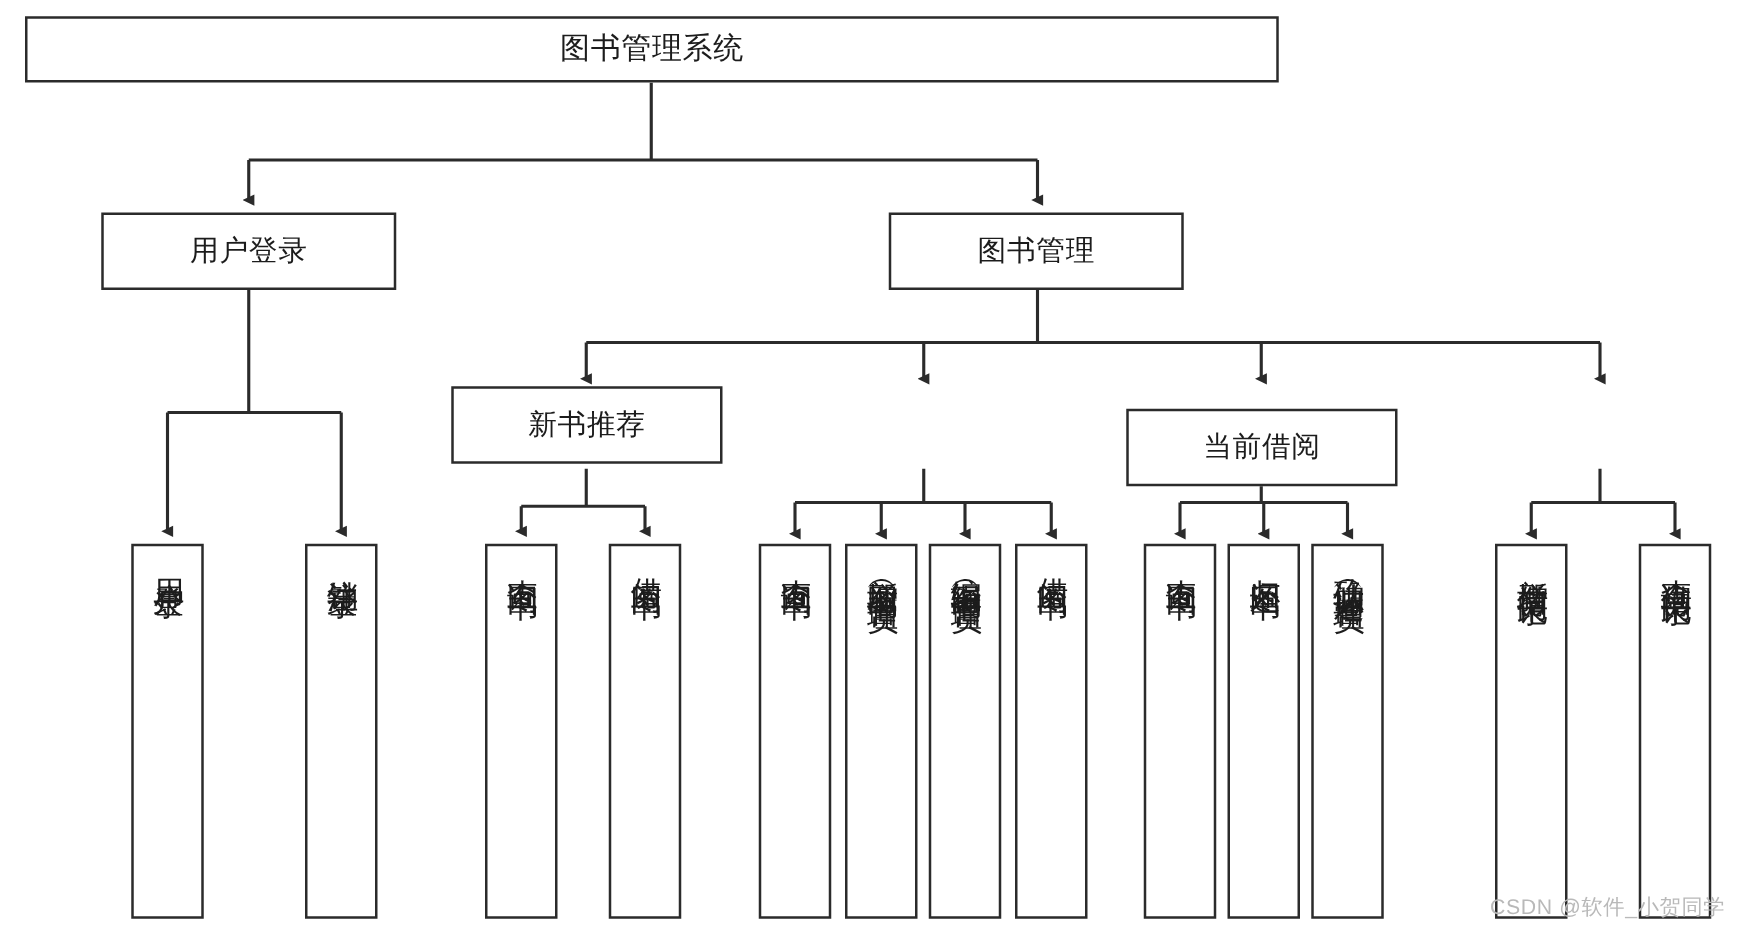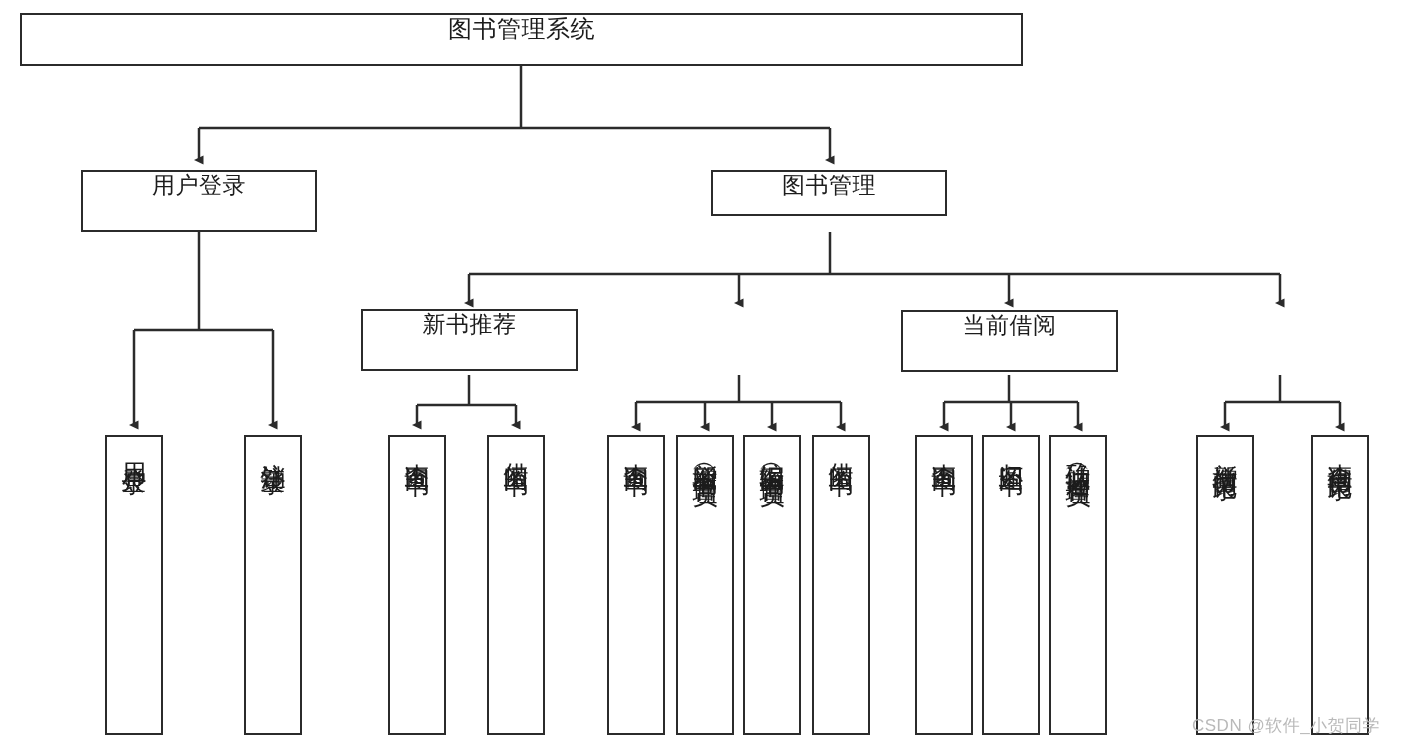--- a/index.html
+++ b/index.html
@@ -25,21 +25,21 @@
     width: 1405px;
     height: 747px;
     pointer-events: none;
   }
   .node {
     position: absolute;
     box-sizing: border-box;
     background: #ffffff;
     border: 2.5px solid #2b2b2b;
     display: flex;
-    align-items: flex-start;
+    align-items: center;
     justify-content: center;
     color: #1c1c1c;
   }
   .node .label {
     display: block;
     text-align: center;
     line-height: 1.18;
   }
   .node.horizontal .label {
     font-size: 23px;
@@ -128,30 +128,30 @@
   </svg>
 
   <div class="node horizontal root" style="left:20px; top:13px; width:1003px; height:53px;">
     <span class="label">图书管理系统</span>
   </div>
 
   <div class="node horizontal" style="left:81px; top:170px; width:236px; height:62px;">
     <span class="label">用户登录</span>
   </div>
 
-  <div class="node horizontal" style="left:711px; top:170px; width:236px; height:46px;">
+  <div class="node horizontal" style="left:711px; top:170px; width:236px; height:62px;">
     <span class="label">图书管理</span>
   </div>
 
   <div class="node horizontal" style="left:361px; top:309px; width:217px; height:62px;">
     <span class="label">新书推荐</span>
   </div>
 
 
-  <div class="node horizontal" style="left:901px; top:310px; width:217px; height:62px;">
+  <div class="node horizontal" style="left:901px; top:327px; width:217px; height:62px;">
     <span class="label">当前借阅</span>
   </div>
 
 
   <div class="node vertical" style="left:105px; top:435px; width:58px; height:300px;">
     <span class="label">用户登录</span>
   </div>
 
   <div class="node vertical" style="left:244px; top:435px; width:58px; height:300px;">
     <span class="label">注销登录</span>

